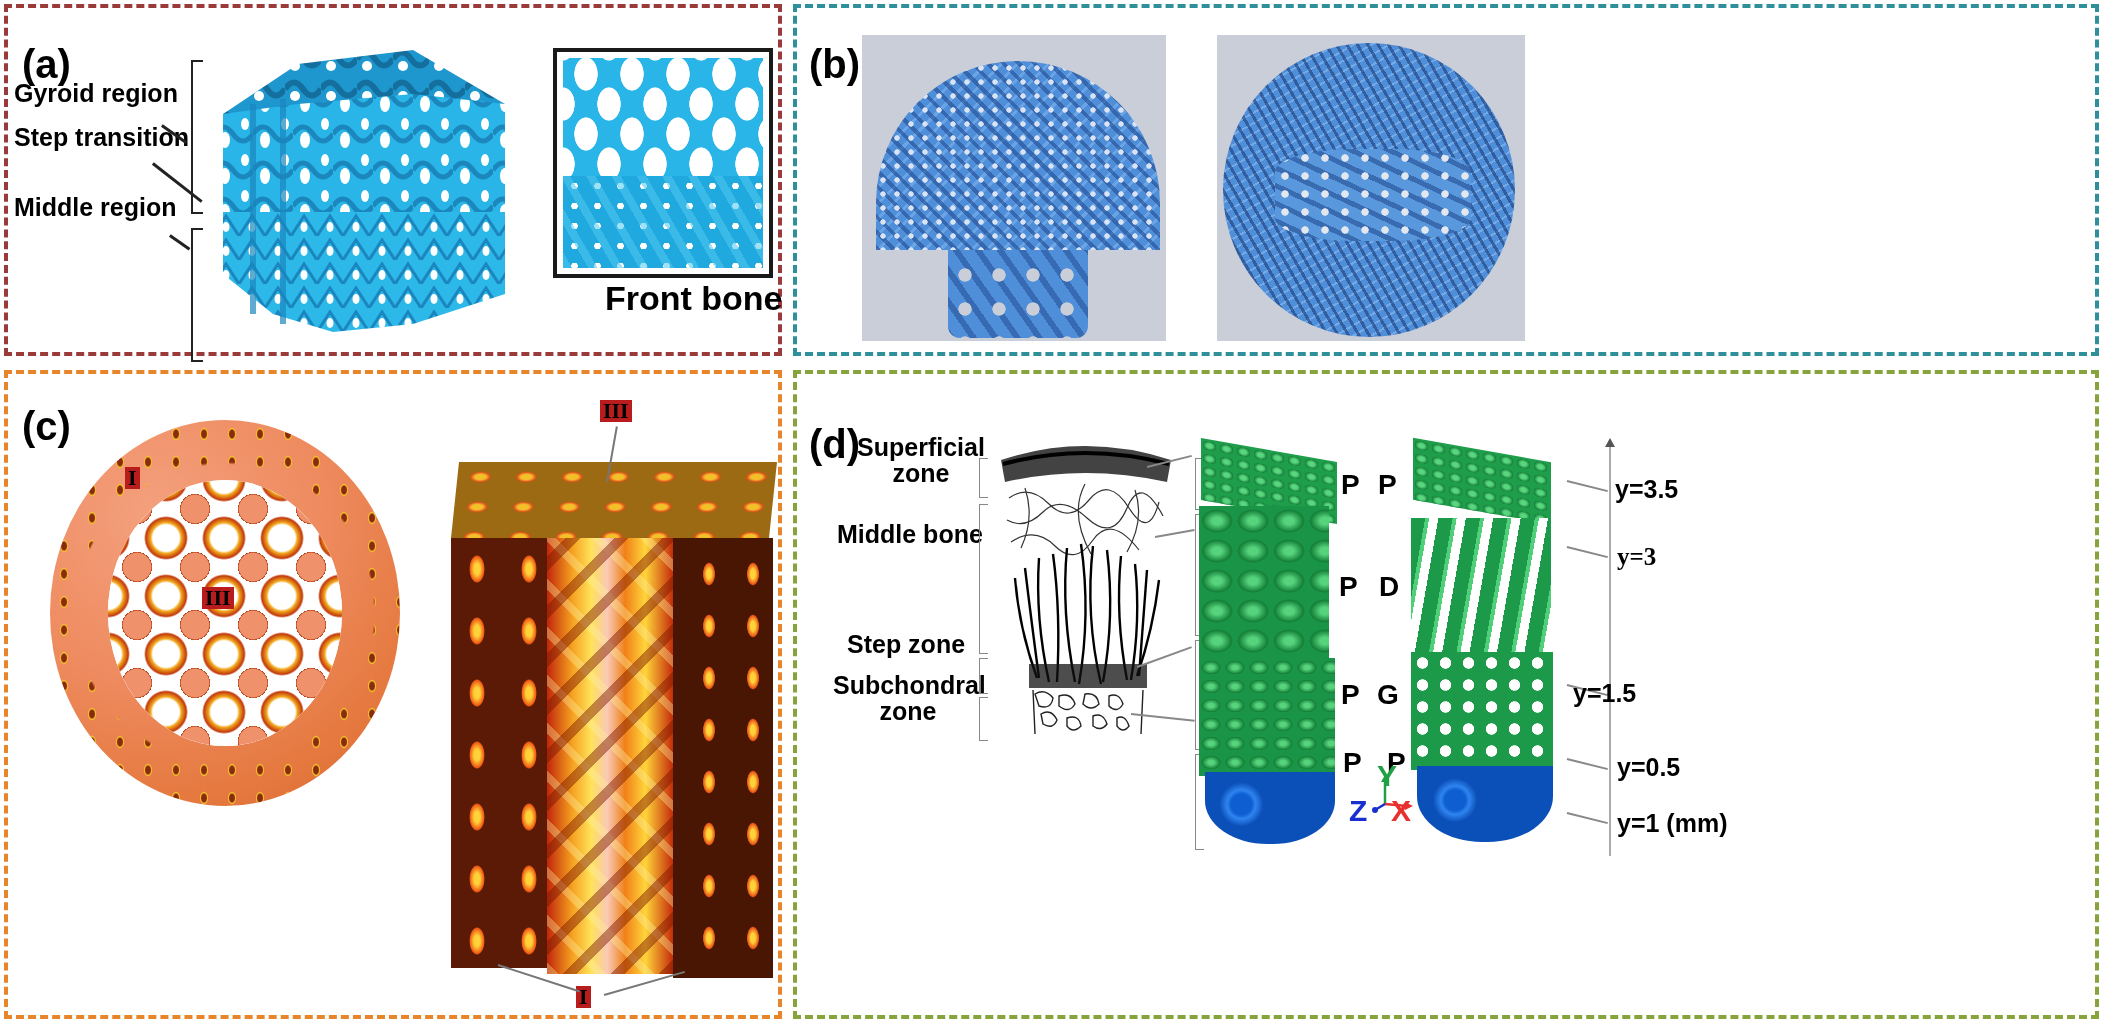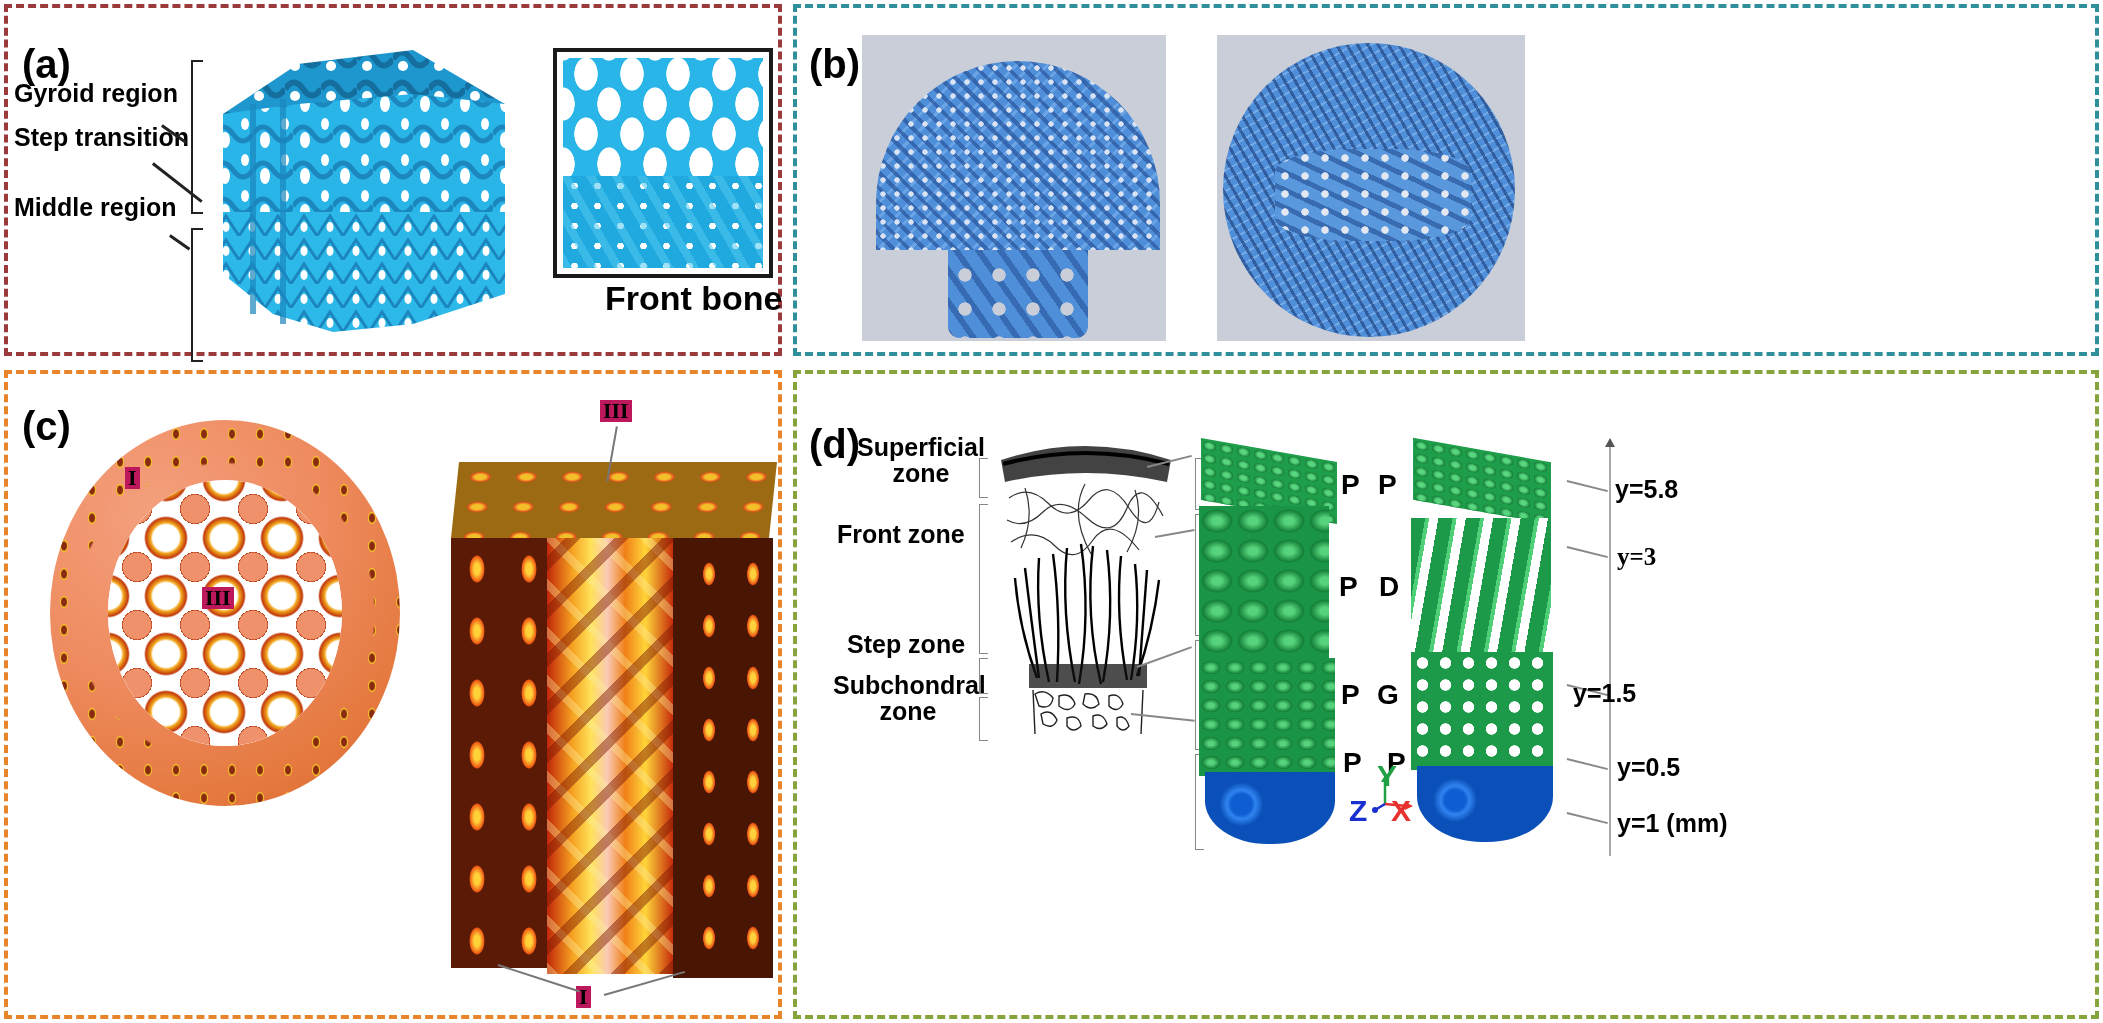--- a/index.html
+++ b/index.html
@@ -71,21 +71,21 @@
                       radial-gradient(ellipse 10px 18px at 50% 50%, #ffd23a 30%, #ef5a12 70%, transparent 78%);
      background-size:auto,52px 62px;}
   .cube-mid{position:absolute;
      background:linear-gradient(90deg,#c0260a 0%,#f5a020 20%,#ffe25a 35%,#f9c9b5 48%,#f08018 62%,#ffd53a 78%,#c42c0a 100%);}
   .cube-mid::after{content:"";position:absolute;inset:0;
      background-image:repeating-linear-gradient(-45deg, rgba(120,20,0,.45) 0 10px, transparent 10px 34px),
                       repeating-linear-gradient(45deg, rgba(255,240,160,.35) 0 8px, transparent 8px 34px);}
   .cube-right{position:absolute;background:#4a1604;
      background-image:radial-gradient(ellipse 8px 15px at 50% 50%, #ffd23a 30%, #e85412 70%, transparent 78%);
      background-size:44px 52px;background-position:14px 10px;}
-  .roman{position:absolute;font-family:"Liberation Serif",serif;font-weight:bold;font-size:22px;background:#be185d;padding:0 3px;line-height:1;}
+  .roman{position:absolute;font-family:"Liberation Serif",serif;font-weight:bold;font-size:22px;background:#b91c1c;padding:0 3px;line-height:1;}
   
   .cart{position:absolute;}
   .tower{position:absolute;}
   .green-top{position:absolute;background:#1e9e4a;
      background-image:radial-gradient(ellipse 7px 5px at 50% 50%, #59d77f 40%, #137a36 95%, transparent 100%);
      background-size:17px 13px;}
   .green-mid{position:absolute;background:#1a9447;
      background-image:radial-gradient(ellipse 16px 12px at 50% 50%, #56d37c 30%, #148038 90%, transparent 100%);
      background-size:36px 30px;}
   .green-low{position:absolute;background:#1a9447;
@@ -193,21 +193,21 @@
   <div class="abs" style="left:596px;top:620px;width:84px;height:1.5px;background:#777;transform:rotate(-16deg);transform-origin:0 50%;"></div>
 </div>
 
 <div id="panel-d" class="panel">
   <div class="plabel" style="left:12px;top:50px;">(d)</div>
 
   <div class="lbl" style="left:54px;top:60px;text-align:center;width:140px;">
     <div>Superficial</div>
     <div>zone</div>
   </div>
-  <div class="lbl" style="left:40px;top:147px;">Front zone</div>
+  <div class="lbl" style="left:40px;top:147px;">Middle bone</div>
   <div class="lbl" style="left:50px;top:257px;">Step zone</div>
   <div class="lbl" style="left:36px;top:298px;text-align:center;width:150px;">
     <div>Subchondral</div>
     <div>zone</div>
   </div>
 
   <div class="gb" style="left:182px;top:84px;height:38px;"></div>
   <div class="gb" style="left:182px;top:130px;height:148px;"></div>
   <div class="gb" style="left:182px;top:284px;height:34px;"></div>
   <div class="gb" style="left:182px;top:323px;height:42px;"></div>
@@ -297,18 +297,18 @@
   </div>
 
   <div class="yaxis" style="left:812px;top:72px;height:410px;"></div>
   <div class="abs" style="left:808px;top:64px;width:0;height:0;border-left:5px solid transparent;border-right:5px solid transparent;border-bottom:9px solid #555;"></div>
   <div class="tick-lead" style="left:770px;top:106px;width:42px;transform:rotate(14deg);"></div>
   <div class="tick-lead" style="left:770px;top:172px;width:42px;transform:rotate(14deg);"></div>
   <div class="tick-lead" style="left:770px;top:310px;width:42px;transform:rotate(14deg);"></div>
   <div class="tick-lead" style="left:770px;top:384px;width:42px;transform:rotate(14deg);"></div>
   <div class="tick-lead" style="left:770px;top:438px;width:42px;transform:rotate(14deg);"></div>
 
-  <div class="lbl" style="left:818px;top:102px;">y=5.8</div>
+  <div class="lbl" style="left:818px;top:102px;">y=3.5</div>
   <div class="lbl" style="left:820px;top:170px;font-family:Liberation Serif, serif;">y=3</div>
   <div class="lbl" style="left:776px;top:306px;">y=1.5</div>
   <div class="lbl" style="left:820px;top:380px;">y=0.5</div>
   <div class="lbl" style="left:820px;top:436px;">y=1 (mm)</div>
 </div>
 
 </body></html>

